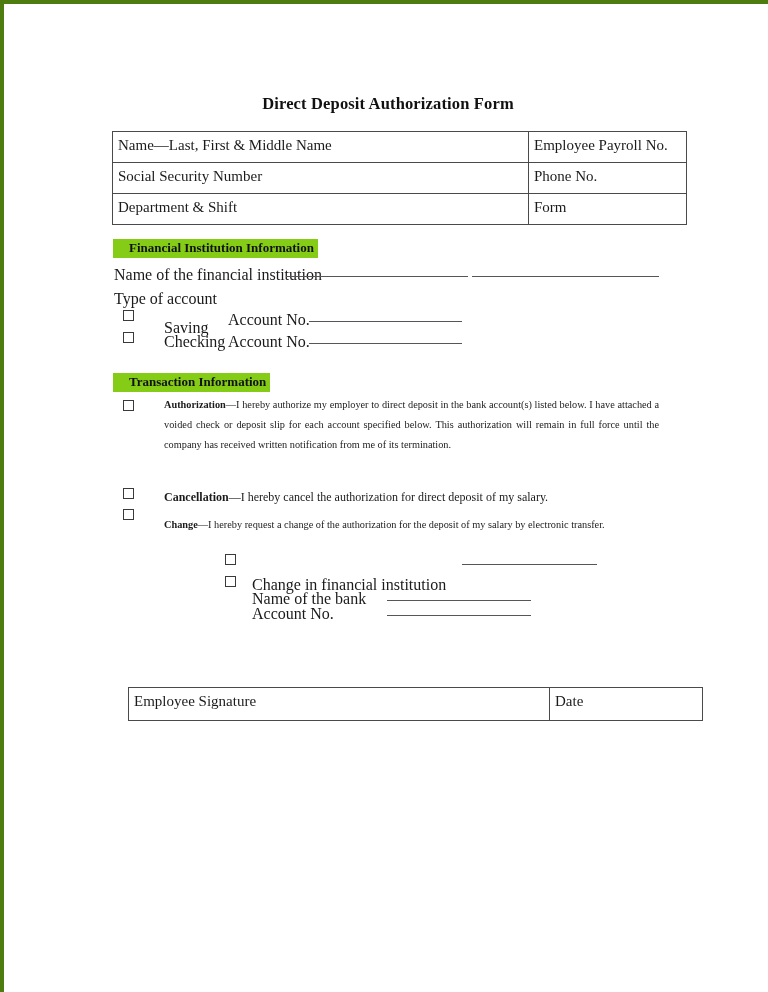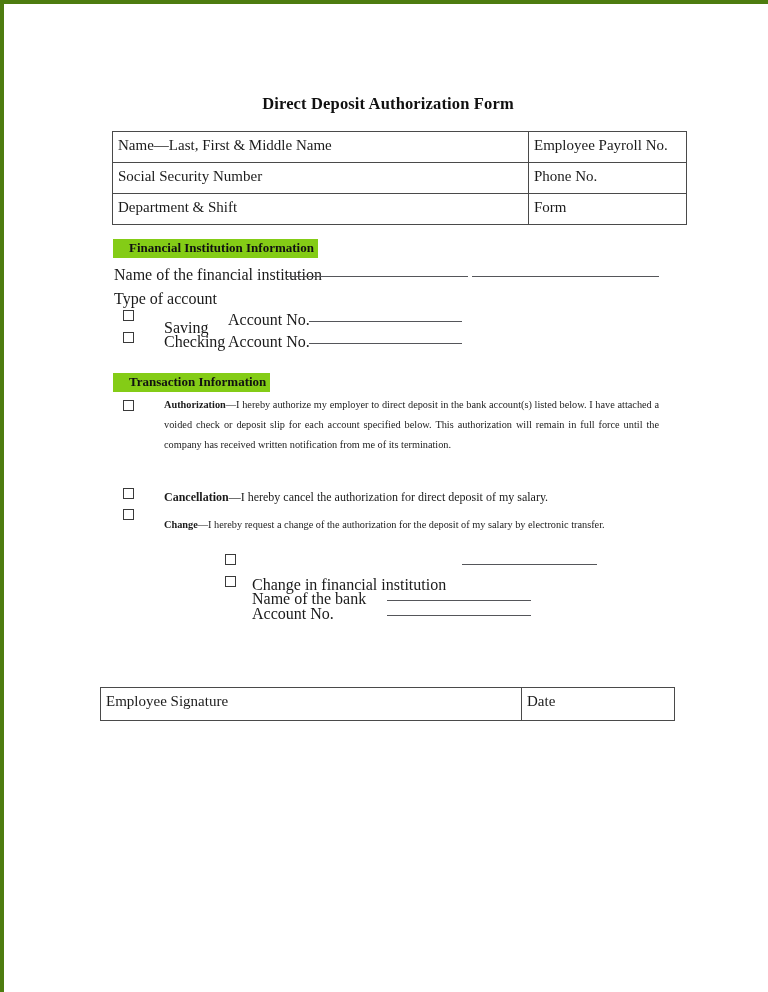--- a/index.html
+++ b/index.html
@@ -65,21 +65,21 @@
   #employee-table {
     left: 108px;
     top: 127px;
     width: 552px;
   }
   #employee-table td { height: 26px; }
   #employee-table td.left-col  { width: 405px; }
   #employee-table td.right-col { width: 147px; }
 
   #signature-table {
-    left: 96px;
+    left: 124px;
     top: 683px;
     width: 552px;
   }
   #signature-table td { height: 28px; }
   #signature-table td.sig-col  { width: 410px; }
   #signature-table td.date-col { width: 142px; }
 
   
   .section-heading {
     position: absolute;

